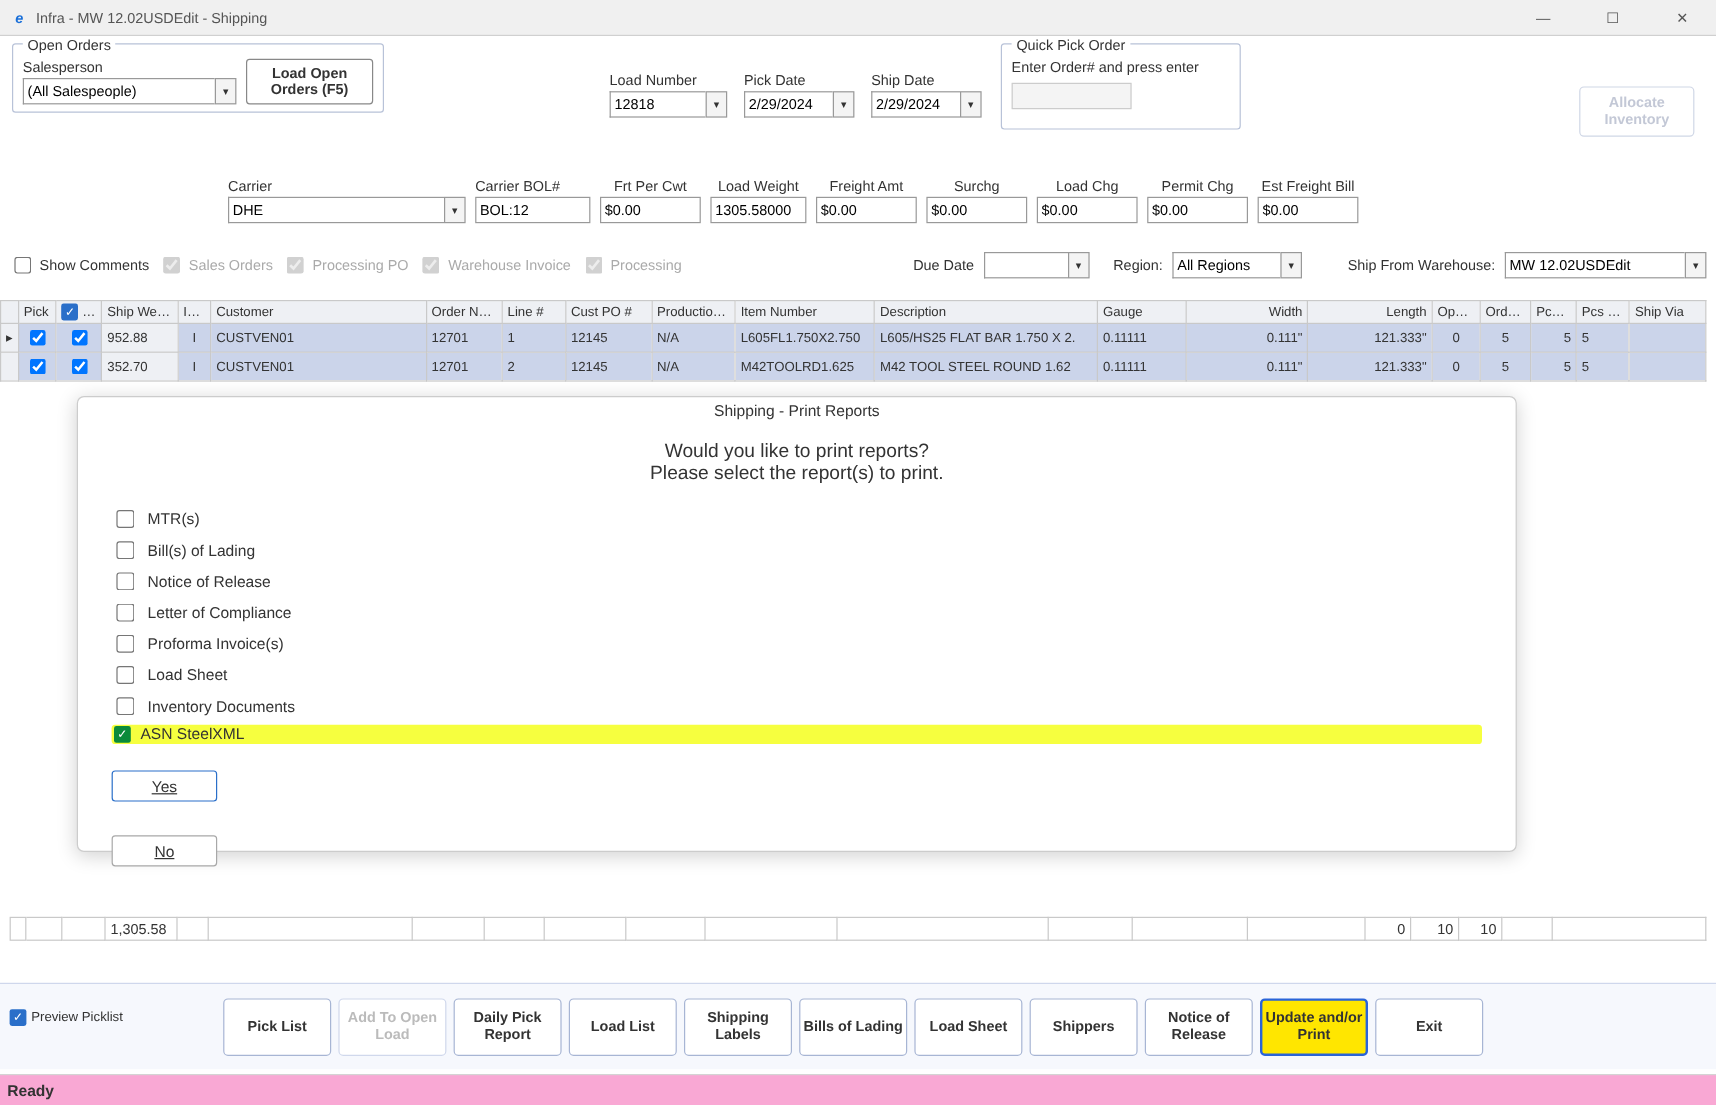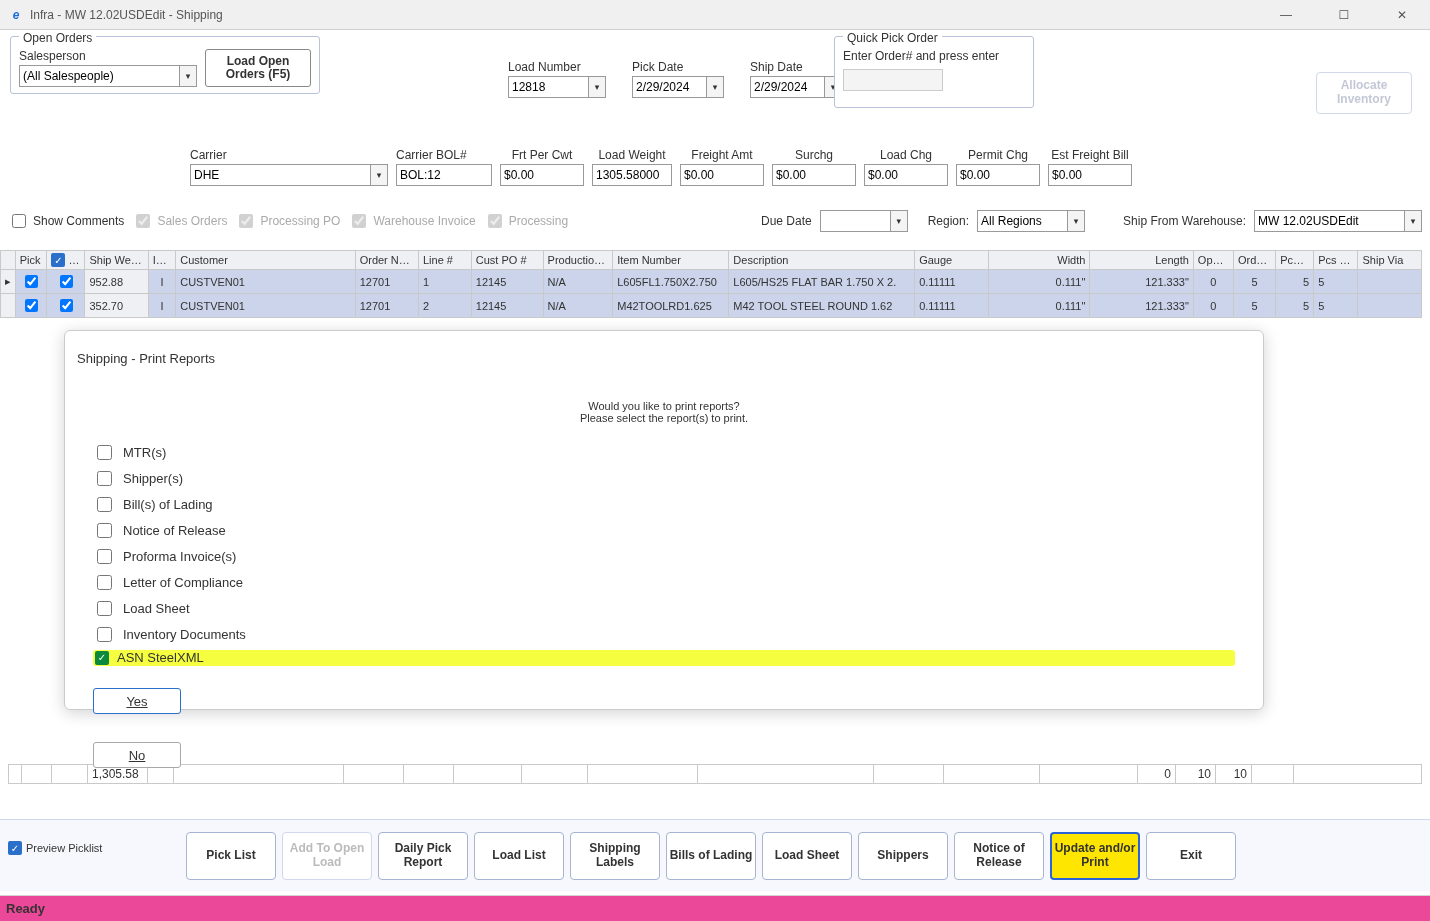--- a/index.html
+++ b/index.html
@@ -27,25 +27,25 @@
 table.grid th { background:#eef0f4; text-align:left; font-weight:normal;}
 table.grid td { background:#cbd4ea;}
 .rowmark { background:#eef0f4 !important; width:14px;}
 .footer-row { position:absolute; top:764px; left:8px; right:8px; display:flex;}
 .footer-row div { border:1px solid #c9c9c9; border-left:none; height:20px; font-size:12px; display:flex; align-items:center; justify-content:flex-end; padding:0 4px;}
 .footer-row div:first-child { border-left:1px solid #c9c9c9;}
 .bottom-bar { position:absolute; bottom:30px; left:0; right:0; height:72px; background:#f6f8fd; border-top:1px solid #cfd7ec; display:flex; align-items:center; padding:0 8px; gap:8px;}
 .bot-btn { border:1px solid #a7b5d4; background:#fff; border-radius:4px; width:90px; height:48px; display:flex; align-items:center; justify-content:center; font-weight:bold; text-align:center; font-size:12px; cursor:pointer; line-height:1.15;}
 .bot-btn.disabled { color:#bbb; border-color:#d0d8ec;}
 .bot-btn.yellow { background:#ffe600; border:2px solid #2a64d8;}
-.status { position:absolute; bottom:0; left:0; right:0; height:26px; background:#ec4899; border-top:1px solid #d4d4d4; display:flex; align-items:center; padding-left:6px; font-weight:bold; font-size:13px;}
+.status { position:absolute; bottom:0; left:0; right:0; height:26px; background:#f9a8d4; border-top:1px solid #d4d4d4; display:flex; align-items:center; padding-left:6px; font-weight:bold; font-size:13px;}
 .modal { position:absolute; top:330px; left:64px; width:1200px; height:380px; background:#fff; border:1px solid #ccc; border-radius:6px; box-shadow:0 3px 16px rgba(0,0,0,.18);}
-.modal-title { padding:20px 12px; font-size:13px; border-bottom:0;}
+.modal-title { padding:4px 12px; font-size:13px; border-bottom:0;text-align:center;}
 .modal-body { padding:8px 28px;}
-.modal-q { text-align:center; font-size:11px; margin:6px 0 18px 0;}
+.modal-q { text-align:center; font-size:16px; margin:6px 0 18px 0;}
 .rpt { display:flex; align-items:center; gap:8px; margin:5px 0; font-size:13px;}
 .rpt input { width:15px; height:15px;}
 .hl { background:#f6ff3f; border-radius:3px; padding:0 6px 1px 2px;}
 .modal-btns { display:flex; gap:28px; justify-content:center; margin-top:22px;flex-direction:column;}
 .mbtn { width:88px; height:26px; border:1px solid #2a6fc9; background:#fff; border-radius:3px; display:flex; align-items:center; justify-content:center; font-size:13px; cursor:pointer;}
 .mbtn.sec { border-color:#a8a8a8;}
 .allocate { position:absolute; top:42px; right:18px; width:96px; height:42px; border:1px solid #d0d7e6; border-radius:4px; display:flex; align-items:center; justify-content:center; color:#c3c8d6; font-weight:bold; text-align:center; line-height:1.15;}
 .dd { display:flex;}
 .dd input { border-right:none;}
 .dd .arr { width:18px; height:22px; border:1px solid #999; display:flex; align-items:center; justify-content:center; font-size:9px; background:#f4f4f4; cursor:pointer;}
@@ -76,21 +76,21 @@
         <span class="lbl">Salesperson</span>
         <div class="dd">
             <input type="text" style="width: 160px;" value="(All Salespeople)">
             <span class="arr">▾</span>
           </div>
       </div>
       <div class="big-btn" style="width:120px; height:38px; font-size:12px; line-height:1.1;">Load Open Orders (F5)</div>
     </div>
   </div>
 
-  <div style="position:absolute; top:30px; left:508px; display:flex; gap:26px;justify-content:flex-end;">
+  <div style="position:absolute; top:30px; left:508px; display:flex; gap:14px;justify-content:flex-end;">
     <div class="col">
       <span class="lbl">Load Number</span>
       <div class="dd">
           <input type="text" style="width: 80px;" value="12818">
           <span class="arr">▾</span>
         </div>
     </div>
     <div class="col">
       <span class="lbl">Pick Date</span>
       <div class="dd">
@@ -324,37 +324,33 @@
       <div>Would you like to print reports?</div>
       <div>Please select the report(s) to print.</div>
     </div>
     <div id="reports">
         <label class="rpt">
           <input type="checkbox" style="">
           <span>MTR(s)</span>
         </label>
         <label class="rpt">
           <input type="checkbox" style="">
-          <span>Shipper(s)</span>
-        </label>
-        <label class="rpt">
-          <input type="checkbox" style="">
           <span>Bill(s) of Lading</span>
         </label>
         <label class="rpt">
           <input type="checkbox" style="">
           <span>Notice of Release</span>
         </label>
         <label class="rpt">
           <input type="checkbox" style="">
+          <span>Letter of Compliance</span>
+        </label>
+        <label class="rpt">
+          <input type="checkbox" style="">
           <span>Proforma Invoice(s)</span>
-        </label>
-        <label class="rpt">
-          <input type="checkbox" style="">
-          <span>Letter of Compliance</span>
         </label>
         <label class="rpt">
           <input type="checkbox" style="">
           <span>Load Sheet</span>
         </label>
         <label class="rpt">
           <input type="checkbox" style="">
           <span>Inventory Documents</span>
         </label>
         <label class="rpt hl">

